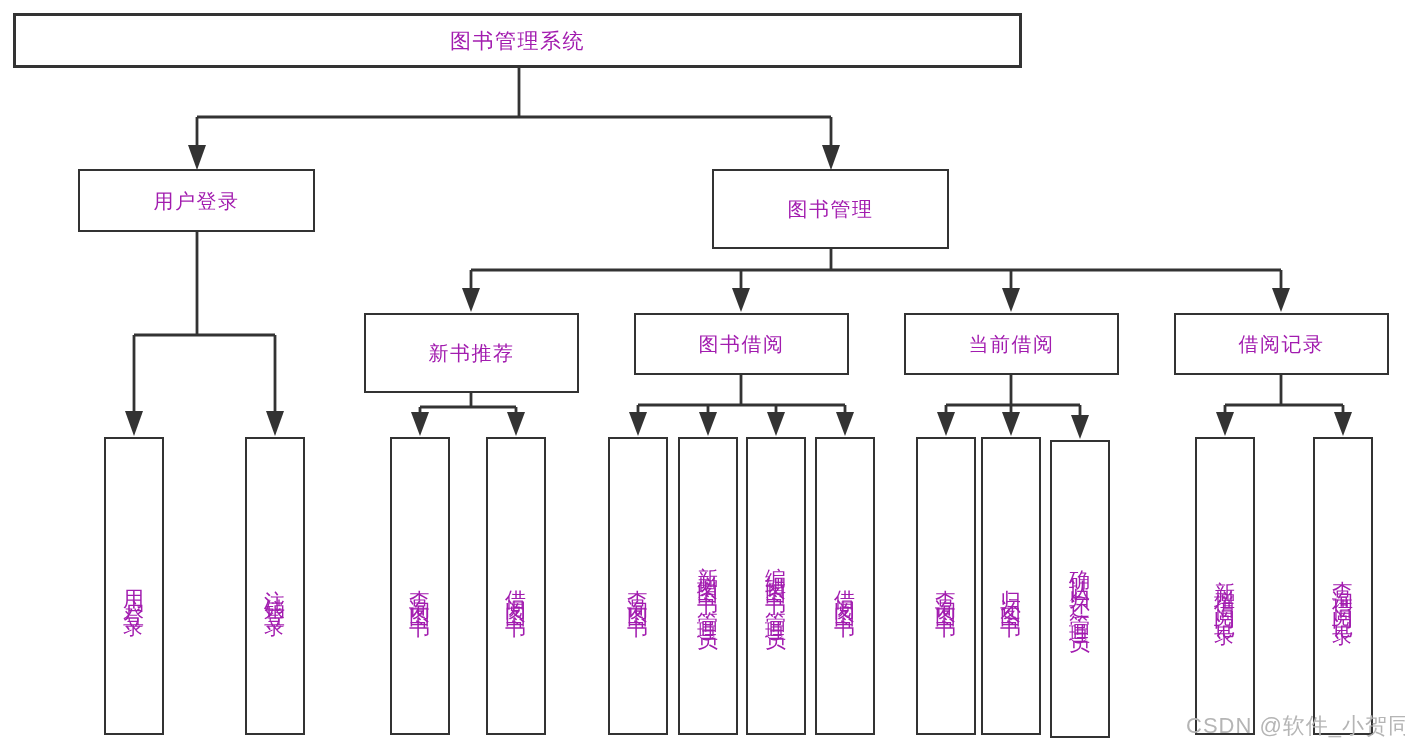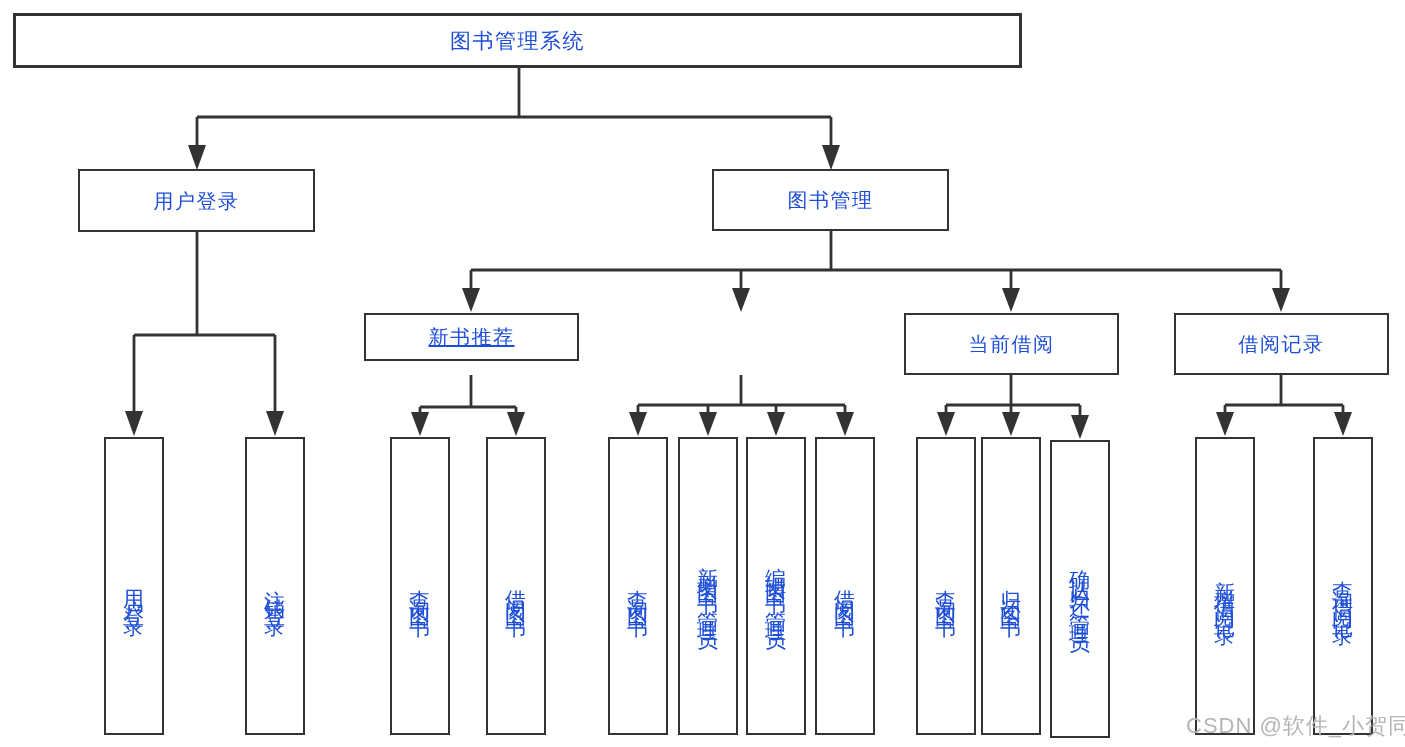--- a/index.html
+++ b/index.html
@@ -14,21 +14,21 @@
   #connectors {
     position: absolute;
     left: 0; top: 0;
     width: 1405px; height: 747px;
   }
   .box {
     position: absolute;
     box-sizing: border-box;
     background: #ffffff;
     border: 2.5px solid #333333;
-    color: #1d4ed8;
+    color: #a21caf;
     display: flex;
     align-items: center;
     justify-content: center;
     text-align: center;
   }
   .hbox {
     font-size: 20px;
     letter-spacing: 1.5px;
     line-height: 1;
   }
@@ -131,26 +131,27 @@
       <polygon points="1071,415 1089,415 1080,439"></polygon>
 
       <polygon points="1216,412 1234,412 1225,436"></polygon>
       <polygon points="1334,412 1352,412 1343,436"></polygon>
     </g>
   </svg>
 
   <div class="box hbox root" style="left:13px; top:13px; width:1009px; height:55px;">图书管理系统</div>
 
   <div class="box hbox" style="left:78px; top:169px; width:237px; height:63px;">用户登录</div>
-  <div class="box hbox" style="left:712px; top:169px; width:237px; height:62px;">图书管理</div>
+  <div class="box hbox" style="left:712px; top:169px; width:237px; height:80px;">图书管理</div>
 
   <div class="box vbox" style="left:104px; top:437px; width:60px; height:298px;">用户登录</div>
   <div class="box vbox" style="left:245px; top:437px; width:60px; height:298px;">注销登录</div>
 
-  <div class="box hbox" style="left:364px; top:313px; width:215px; height:48px;text-decoration:underline;">新书推荐</div>
+  <div class="box hbox" style="left:364px; top:313px; width:215px; height:80px;">新书推荐</div>
+  <div class="box hbox" style="left:634px; top:313px; width:215px; height:62px;">图书借阅</div>
   <div class="box hbox" style="left:904px; top:313px; width:215px; height:62px;font-family:Liberation Serif, serif;">当前借阅</div>
   <div class="box hbox" style="left:1174px; top:313px; width:215px; height:62px;">借阅记录</div>
 
   <div class="box vbox" style="left:390px; top:437px; width:60px; height:298px;">查询图书</div>
   <div class="box vbox" style="left:486px; top:437px; width:60px; height:298px;">借阅图书</div>
 
   <div class="box vbox" style="left:608px; top:437px; width:60px; height:298px;">查询图书</div>
   <div class="box vbox" style="left:678px; top:437px; width:60px; height:298px;">新增图书（管理员）</div>
   <div class="box vbox" style="left:746px; top:437px; width:60px; height:298px;">编辑图书（管理员）</div>
   <div class="box vbox" style="left:815px; top:437px; width:60px; height:298px;">借阅图书</div>

